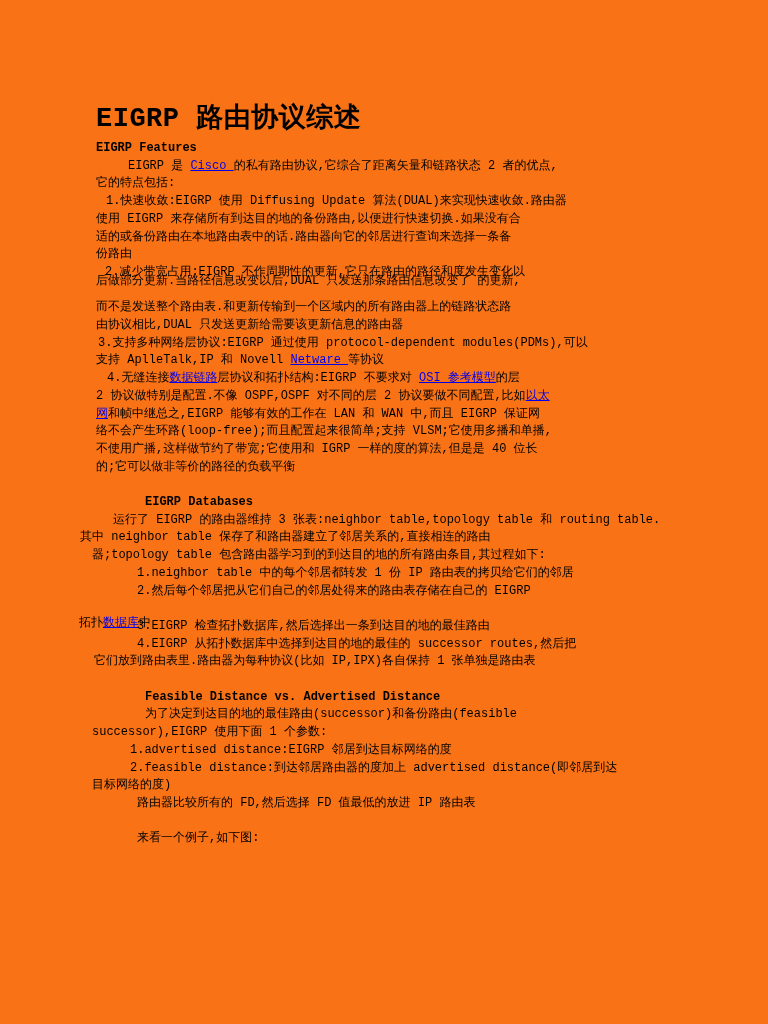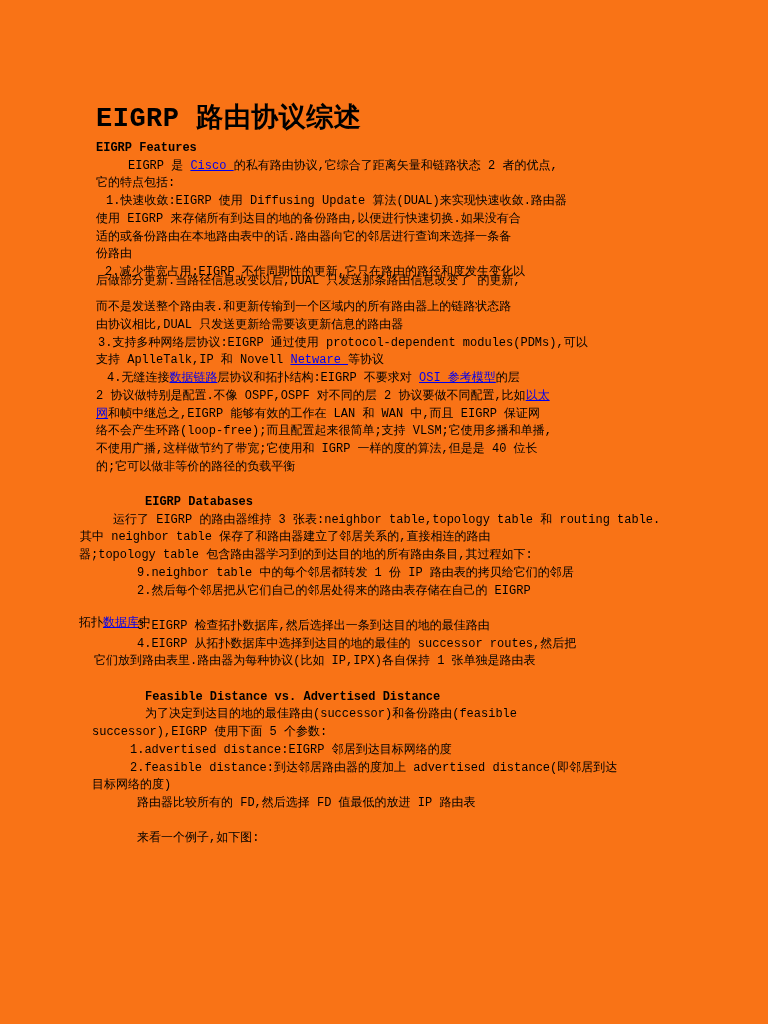--- a/index.html
+++ b/index.html
@@ -60,29 +60,29 @@
       <div class="text-line" style="left: 96px; top: 352.4px;"><span>支持 AplleTalk,IP 和 Novell </span><a class="doclink">Netware </a><span>等协议</span></div>
       <div class="text-line" style="left: 107px; top: 370.1px;"><span>4.无缝连接</span><a class="doclink">数据链路</a><span>层协议和拓扑结构:EIGRP 不要求对 </span><a class="doclink">OSI 参考模型</a><span>的层</span></div>
       <div class="text-line" style="left: 96px; top: 387.8px;"><span>2 协议做特别是配置.不像 OSPF,OSPF 对不同的层 2 协议要做不同配置,比如</span><a class="doclink">以太</a></div>
       <div class="text-line" style="left: 96px; top: 405.5px;"><a class="doclink">网</a><span>和帧中继总之,EIGRP 能够有效的工作在 LAN 和 WAN 中,而且 EIGRP 保证网</span></div>
       <div class="text-line" style="left: 96px; top: 423.2px;"><span>络不会产生环路(loop-free);而且配置起来很简单;支持 VLSM;它使用多播和单播,</span></div>
       <div class="text-line" style="left: 96px; top: 440.9px;"><span>不使用广播,这样做节约了带宽;它使用和 IGRP 一样的度的算法,但是是 40 位长</span></div>
       <div class="text-line" style="left: 96px; top: 458.6px;"><span>的;它可以做非等价的路径的负载平衡</span></div>
       <div class="text-line bold" style="left: 145px; top: 494px;"><span>EIGRP Databases</span></div>
       <div class="text-line" style="left: 72px; top: 511.7px; margin-left: 41px;"><span>运行了 EIGRP 的路由器维持 3 张表:neighbor table,topology table 和 routing table.</span></div>
       <div class="text-line" style="left: 80px; top: 529.4px; text-align: center;"><span>其中 neighbor table 保存了和路由器建立了邻居关系的,直接相连的路由</span></div>
-      <div class="text-line" style="left: 79px; top: 547.1px;"><span>器;topology table 包含路由器学习到的到达目的地的所有路由条目,其过程如下:</span></div>
-      <div class="text-line" style="left: 137px; top: 564.8px;"><span>9.neighbor table 中的每个邻居都转发 1 份 IP 路由表的拷贝给它们的邻居</span></div>
+      <div class="text-line" style="left: 92px; top: 547.1px;"><span>器;topology table 包含路由器学习到的到达目的地的所有路由条目,其过程如下:</span></div>
+      <div class="text-line" style="left: 137px; top: 564.8px;"><span>1.neighbor table 中的每个邻居都转发 1 份 IP 路由表的拷贝给它们的邻居</span></div>
       <div class="text-line" style="left: 137px; top: 582.5px;"><span>2.然后每个邻居把从它们自己的邻居处得来的路由表存储在自己的 EIGRP</span></div>
       <div class="text-line" style="left: 79px; top: 581px; margin-top: 34px;"><span>拓扑</span><a class="doclink">数据库</a><span>中</span></div>
       <div class="text-line" style="left: 137px; top: 617.9px;"><span>3.EIGRP 检查拓扑数据库,然后选择出一条到达目的地的最佳路由</span></div>
       <div class="text-line" style="left: 137px; top: 635.6px;"><span>4.EIGRP 从拓扑数据库中选择到达目的地的最佳的 successor routes,然后把</span></div>
       <div class="text-line" style="left: 94px; top: 653.3px;"><span>它们放到路由表里.路由器为每种协议(比如 IP,IPX)各自保持 1 张单独是路由表</span></div>
       <div class="text-line bold" style="left: 145px; top: 688.7px;"><span>Feasible Distance vs. Advertised Distance</span></div>
       <div class="text-line" style="left: 145px; top: 706.4px;"><span>为了决定到达目的地的最佳路由(successor)和备份路由(feasible</span></div>
-      <div class="text-line" style="left: 92px; top: 724.1px;"><span>successor),EIGRP 使用下面 5 个参数:</span></div>
+      <div class="text-line" style="left: 92px; top: 724.1px;"><span>successor),EIGRP 使用下面 1 个参数:</span></div>
       <div class="text-line" style="left: 130px; top: 741.8px;"><span>1.advertised distance:EIGRP 邻居到达目标网络的度</span></div>
       <div class="text-line" style="left: 130px; top: 759.5px;"><span>2.feasible distance:到达邻居路由器的度加上 advertised distance(即邻居到达</span></div>
       <div class="text-line" style="left: 92px; top: 777.2px;"><span>目标网络的度)</span></div>
       <div class="text-line" style="left: 137px; top: 794.9px;"><span>路由器比较所有的 FD,然后选择 FD 值最低的放进 IP 路由表</span></div>
       <div class="text-line" style="left: 137px; top: 830.3px;"><span>来看一个例子,如下图:</span></div>
     </div>
 </div>
 
 </body></html>

